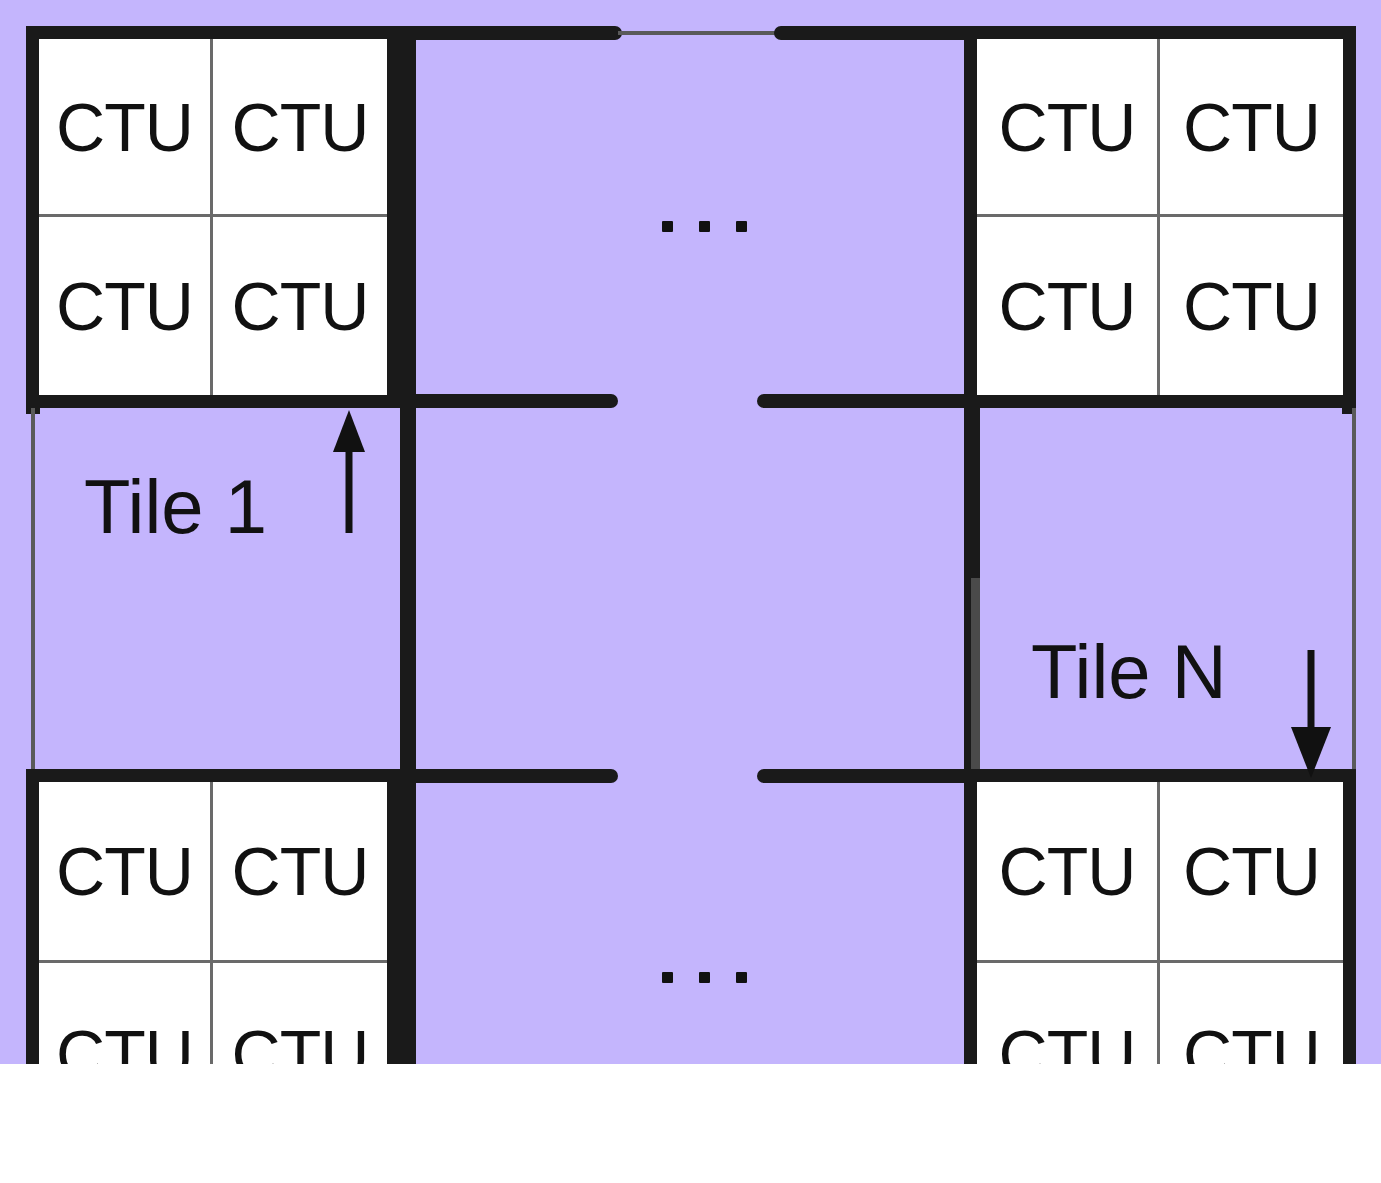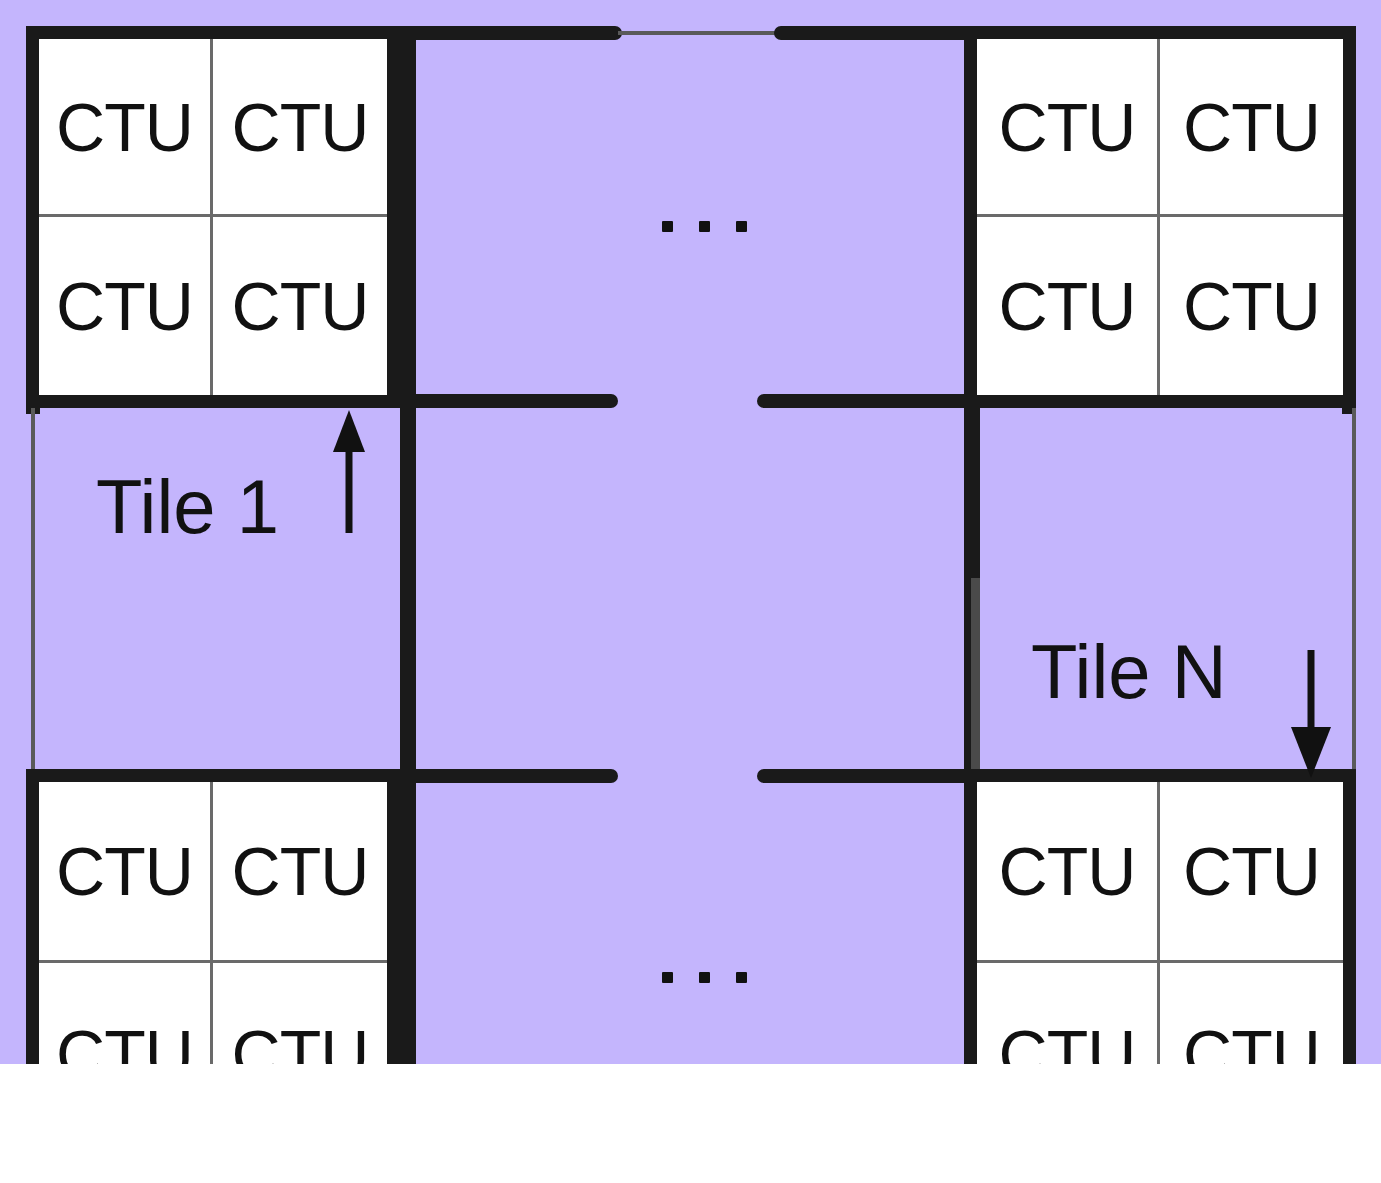--- a/index.html
+++ b/index.html
@@ -194,21 +194,21 @@
     <span class="dot"></span>
     <span class="dot"></span>
     <span class="dot"></span>
   </div>
   <div class="ellipsis" style="left:662px; top:972px;">
     <span class="dot"></span>
     <span class="dot"></span>
     <span class="dot"></span>
   </div>
 
-  <div class="tile-label" style="left:96px; top:469px;">Tile 1</div>
+  <div class="tile-label" style="left:84px; top:469px;">Tile 1</div>
   <svg class="arrow" width="50" height="125" viewBox="0 0 50 125" style="left:324px; top:408px;">
     <line x1="25" y1="125" x2="25" y2="24" stroke="#111111" stroke-width="7"></line>
     <polygon points="25,2 41,44 9,44" fill="#111111"></polygon>
   </svg>
 
   <div class="tile-label" style="left:1031px; top:634px;text-align:center;">Tile N</div>
   <svg class="arrow" width="56" height="130" viewBox="0 0 56 130" style="left:1283px; top:650px;">
     <line x1="28" y1="0" x2="28" y2="104" stroke="#111111" stroke-width="7"></line>
     <polygon points="28,128 48,77 8,77" fill="#111111"></polygon>
   </svg>

